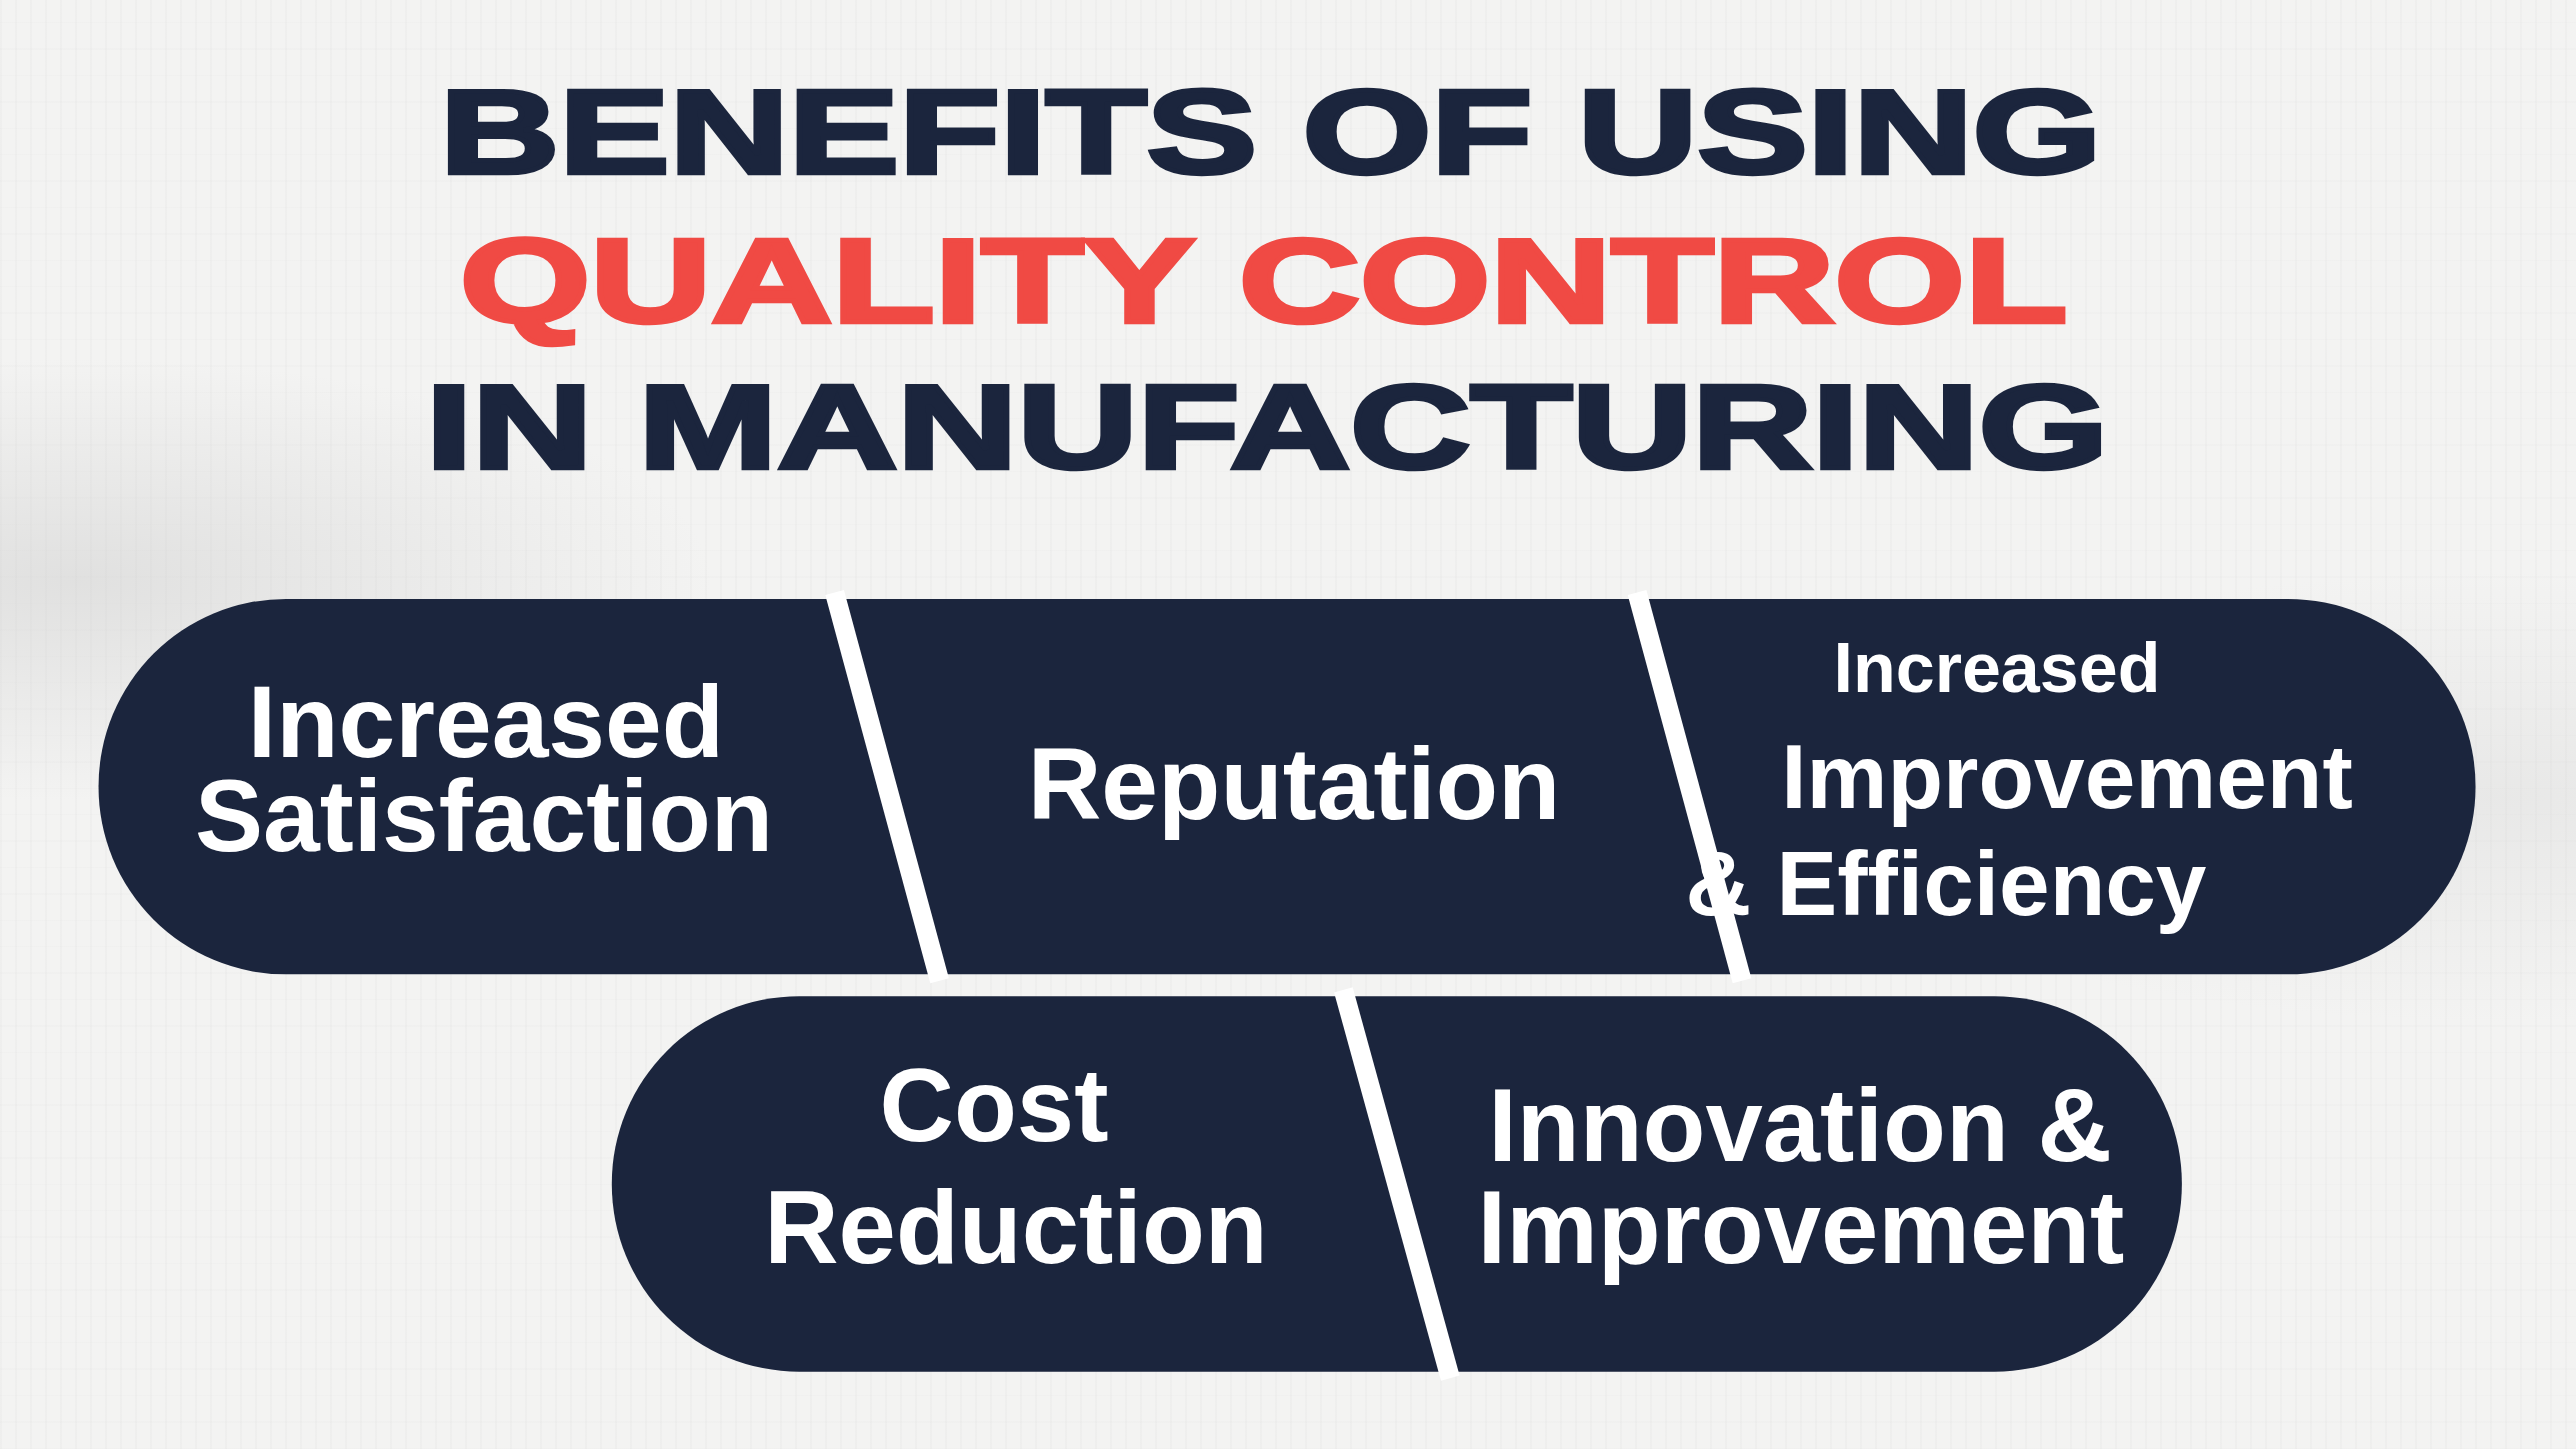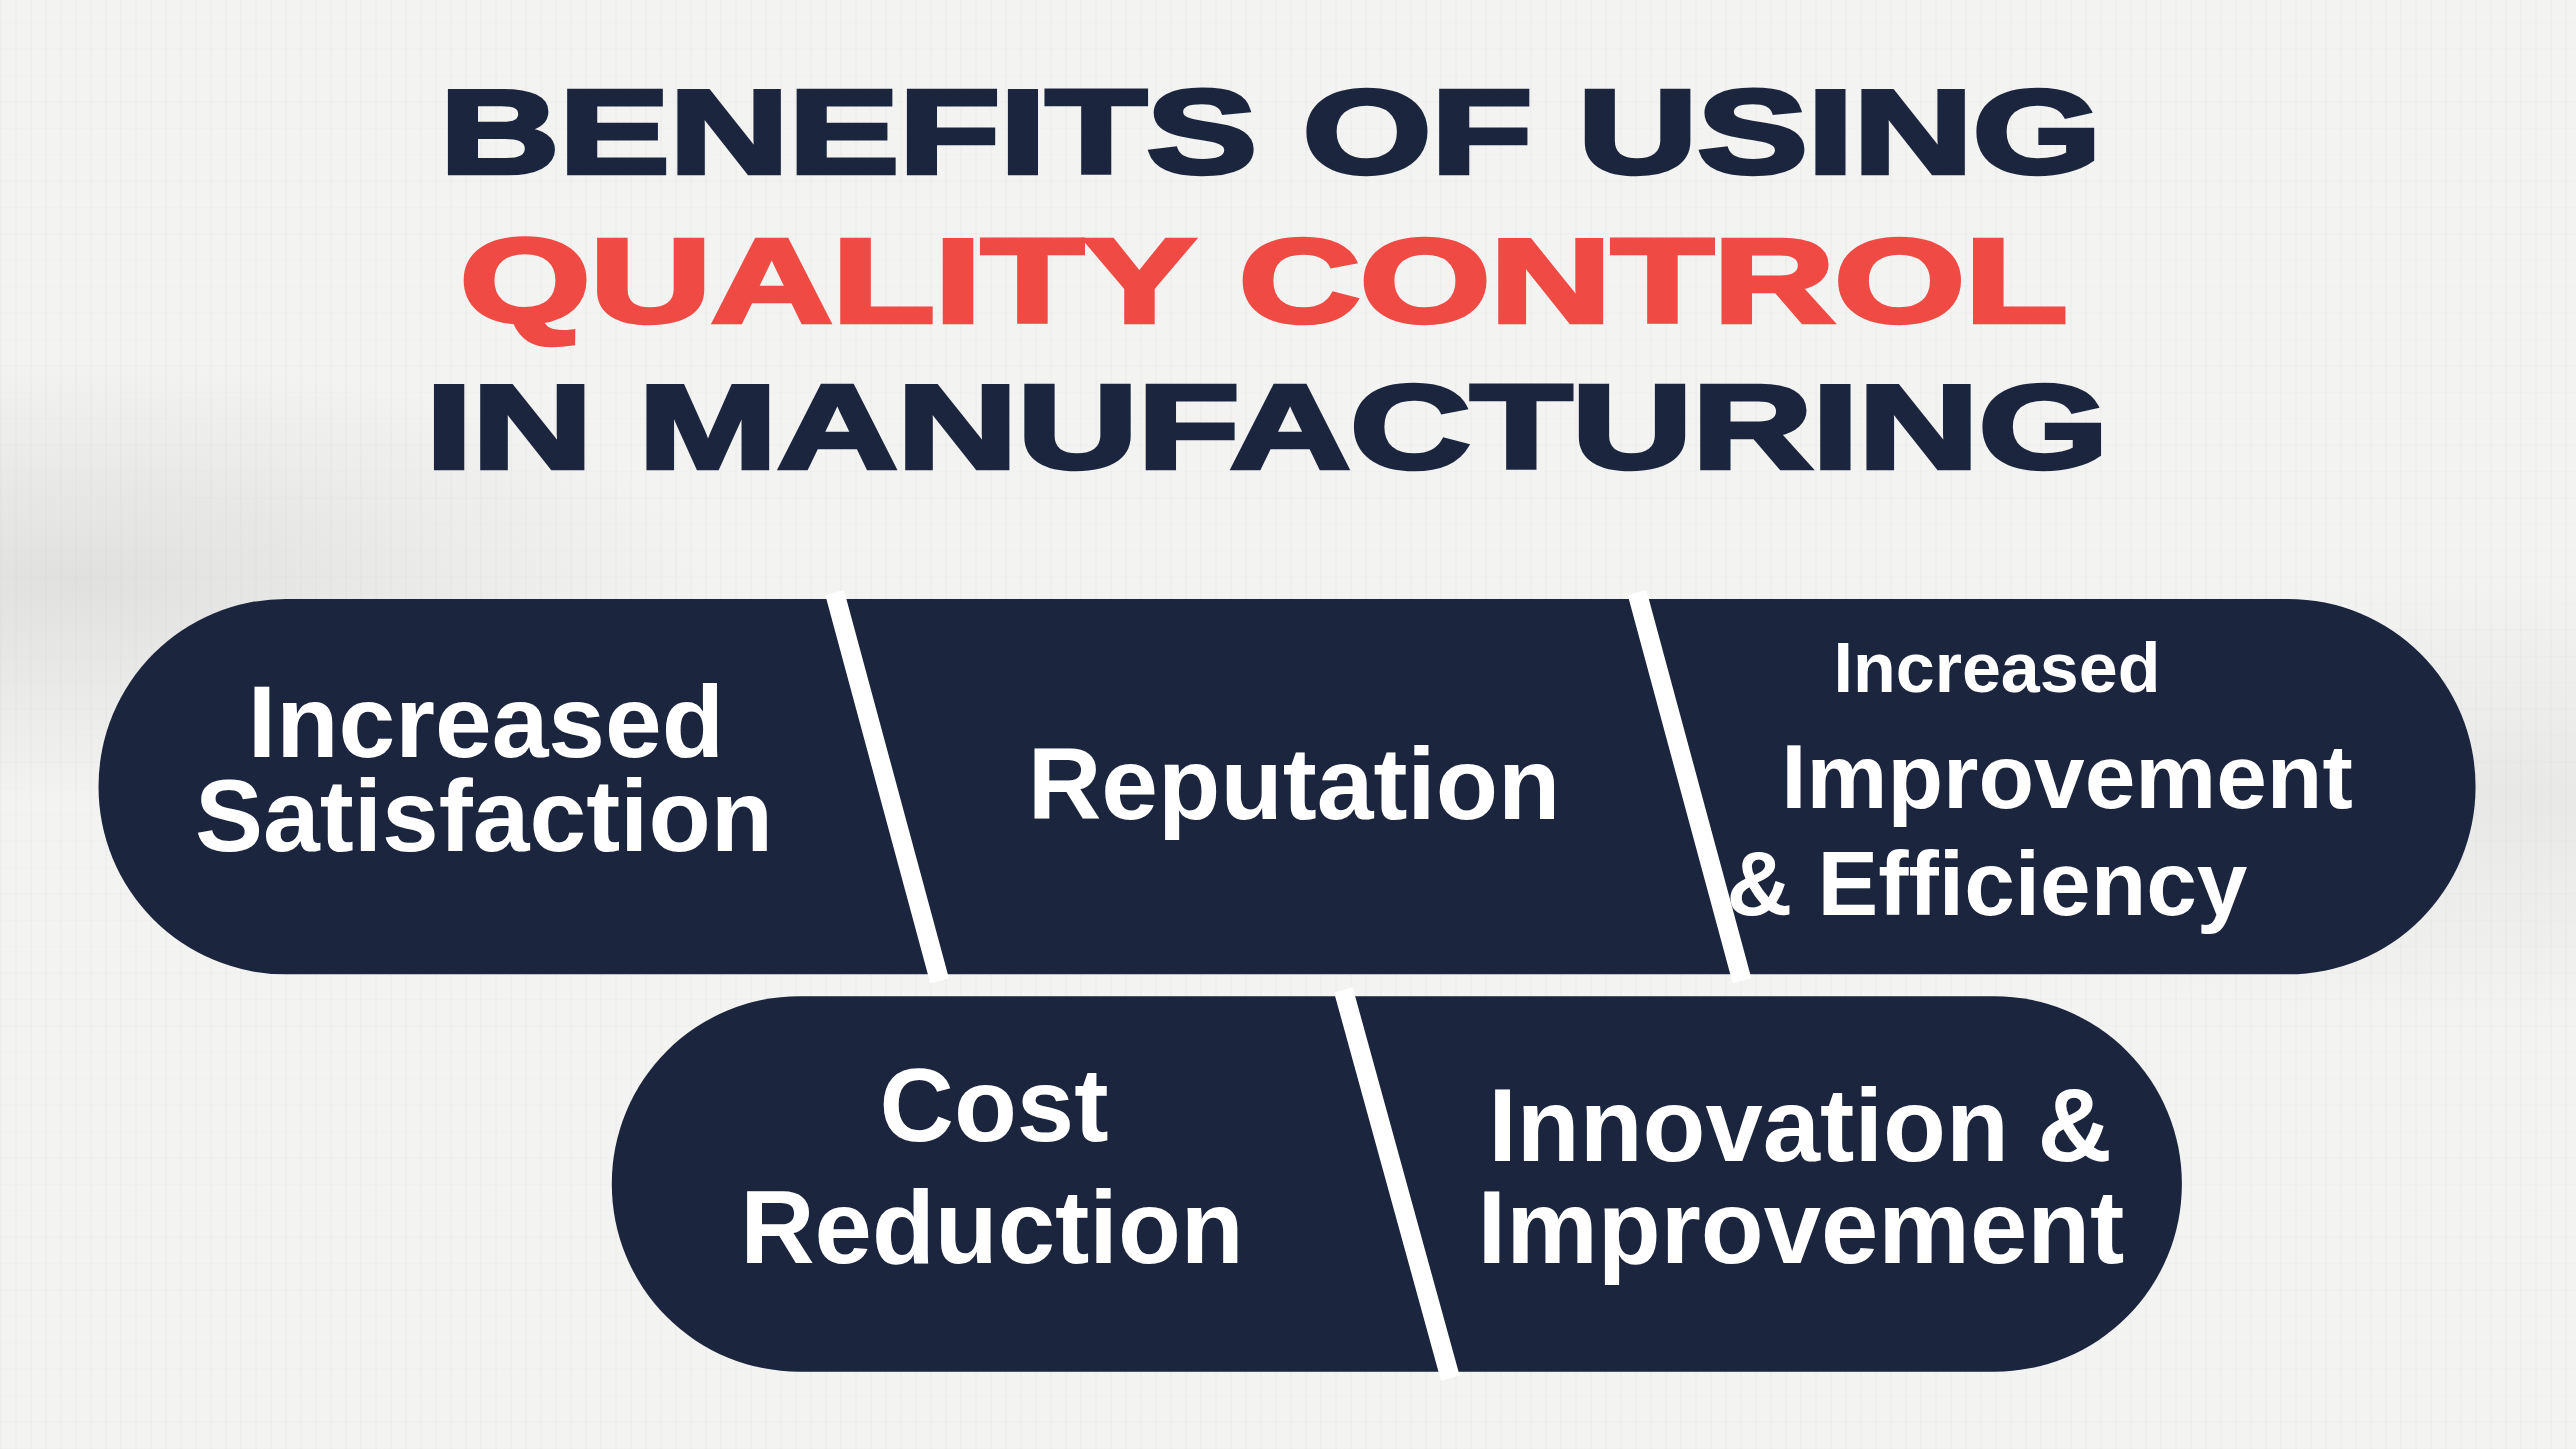--- a/index.html
+++ b/index.html
@@ -47,25 +47,25 @@
   <div class="pill-text" style="left:484px; top:765px; font-size:102px; line-height:102px;">Satisfaction</div>
 </div>
 
 <div>
   <div class="pill-text" style="left:1294px; top:733px; font-size:102px; line-height:102px;">Reputation</div>
 </div>
 
 <div>
   <div class="pill-text" style="left:1997px; top:623px; font-size:70px; line-height:91px;">Increased</div>
   <div class="pill-text" style="left:2067px; top:731px; font-size:91px; line-height:91px;">Improvement</div>
-  <div class="pill-text" style="left:1987px; top:838px; font-size:91px; line-height:91px;">&amp; Efficiency</div>
+  <div class="pill-text" style="left:1946px; top:838px; font-size:91px; line-height:91px;">&amp; Efficiency</div>
 </div>
 
 <div>
   <div class="pill-text" style="left:994px; top:1054px; font-size:103px; line-height:103px;">Cost</div>
-  <div class="pill-text" style="left:992px; top:1176px; font-size:103px; line-height:103px;">Reduction</div>
+  <div class="pill-text" style="left:1016px; top:1176px; font-size:103px; line-height:103px;">Reduction</div>
 </div>
 
 <div>
   <div class="pill-text" style="left:1800px; top:1054px; font-size:103px; line-height:103px;margin-top:20px;">Innovation &amp;</div>
   <div class="pill-text" style="left:1801px; top:1176px; font-size:103px; line-height:103px;">Improvement</div>
 </div>
 
 
 </body></html>

